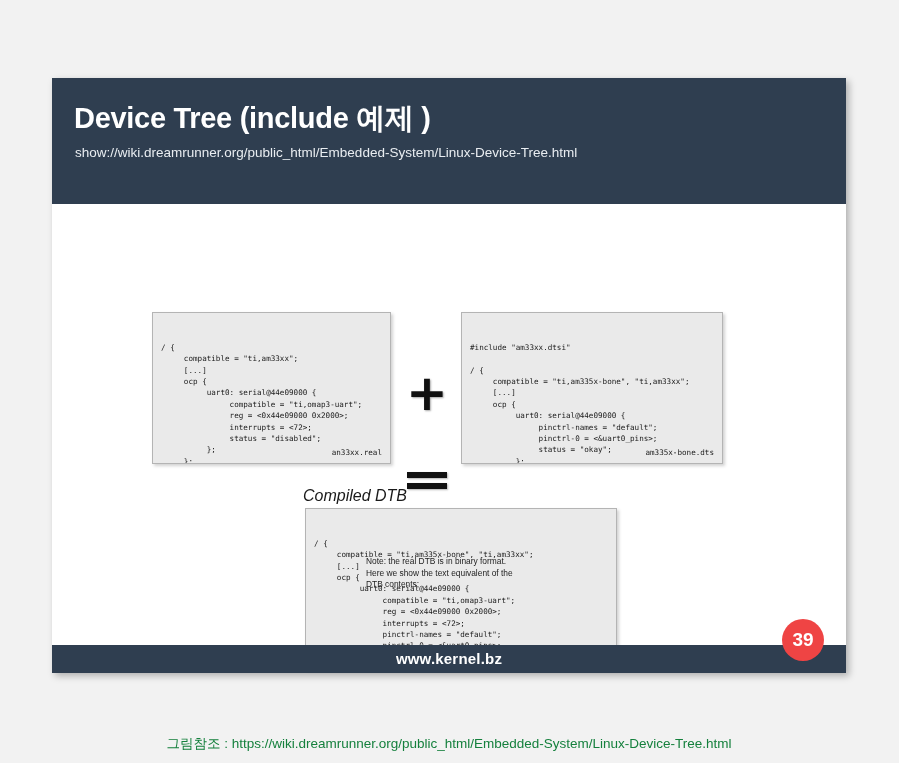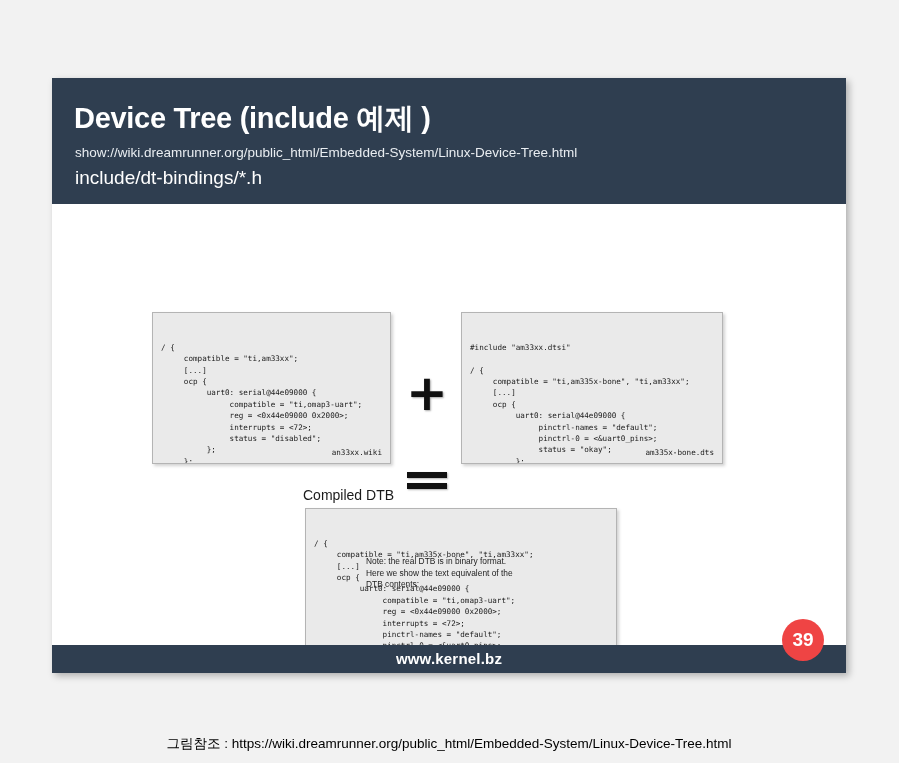--- a/index.html
+++ b/index.html
@@ -138,23 +138,24 @@
     background: #111111;
     margin-bottom: 5px;
     box-shadow: 1px 1px 2px rgba(0,0,0,0.30);
   }
 
   
   #compiled-label {
     position: absolute;
     left: 251px;
     top: 283px;
-    font-size: 14px;
+    font-size: 16px;
     color: #1a1a1a;
     white-space: nowrap;
+    font-style: italic;
   }
 
   
   #dtb-note {
     position: absolute;
     left: 314px;
     top: 352px;
     font-size: 8.4px;
     line-height: 11.5px;
     color: #1c1c1c;
@@ -162,21 +163,21 @@
   }
 
   
   #caption {
     position: absolute;
     left: 0;
     top: 531px;
     width: 794px;
     text-align: center;
     font-size: 13.5px;
-    color: #000000;
+    color: #15803d;
     white-space: nowrap;
   }
 
   
   #footer {
     position: absolute;
     left: 0;
     top: 567px;
     width: 794px;
     height: 28px;
@@ -211,39 +212,38 @@
   }
 </style>
 </head>
 <body>
 
 <div id="slide">
 
   <div id="header">
     <div id="slide-title">Device Tree (include  예제 )</div>
     <div id="slide-url">show://wiki.dreamrunner.org/public_html/Embedded-System/Linux-Device-Tree.html</div>
-    <div id="slide-subtitle">include/dt-bindings/*.h</div>
   </div>
 
   <div id="body-area">
 
     <div class="code-box" id="box-dtsi">
       <span class="code-text">/ {
      compatible = "ti,am33xx";
      [...]
      ocp {
           uart0: serial@44e09000 {
                compatible = "ti,omap3-uart";
                reg = &lt;0x44e09000 0x2000&gt;;
                interrupts = &lt;72&gt;;
                status = "disabled";
           };
      };
 };</span>
-      <span class="code-file">an33xx.wiki</span>
+      <span class="code-file">an33xx.real</span>
     </div>
 
     <div id="plus-sign">+</div>
 
     <div class="code-box" id="box-dts">
       <span class="code-text">#include "am33xx.dtsi"
 
 / {
      compatible = "ti,am335x-bone", "ti,am33xx";
      [...]

